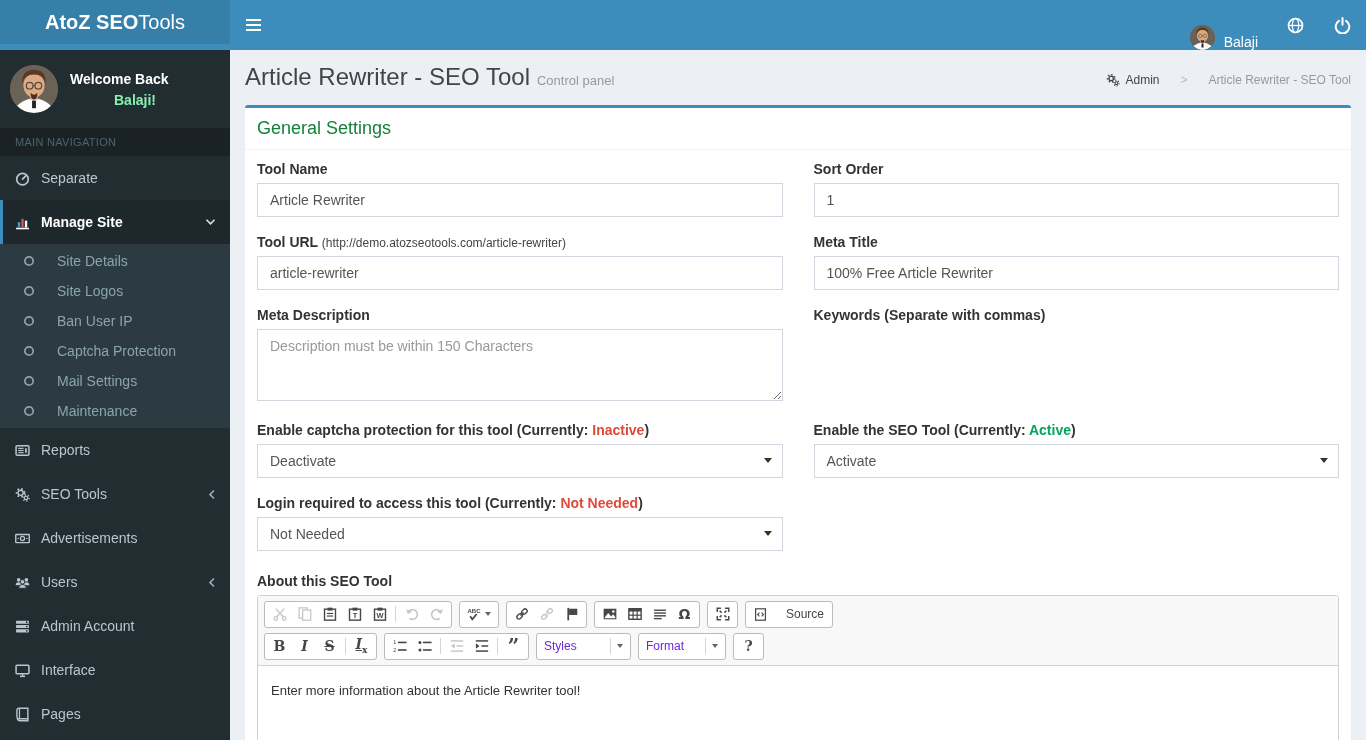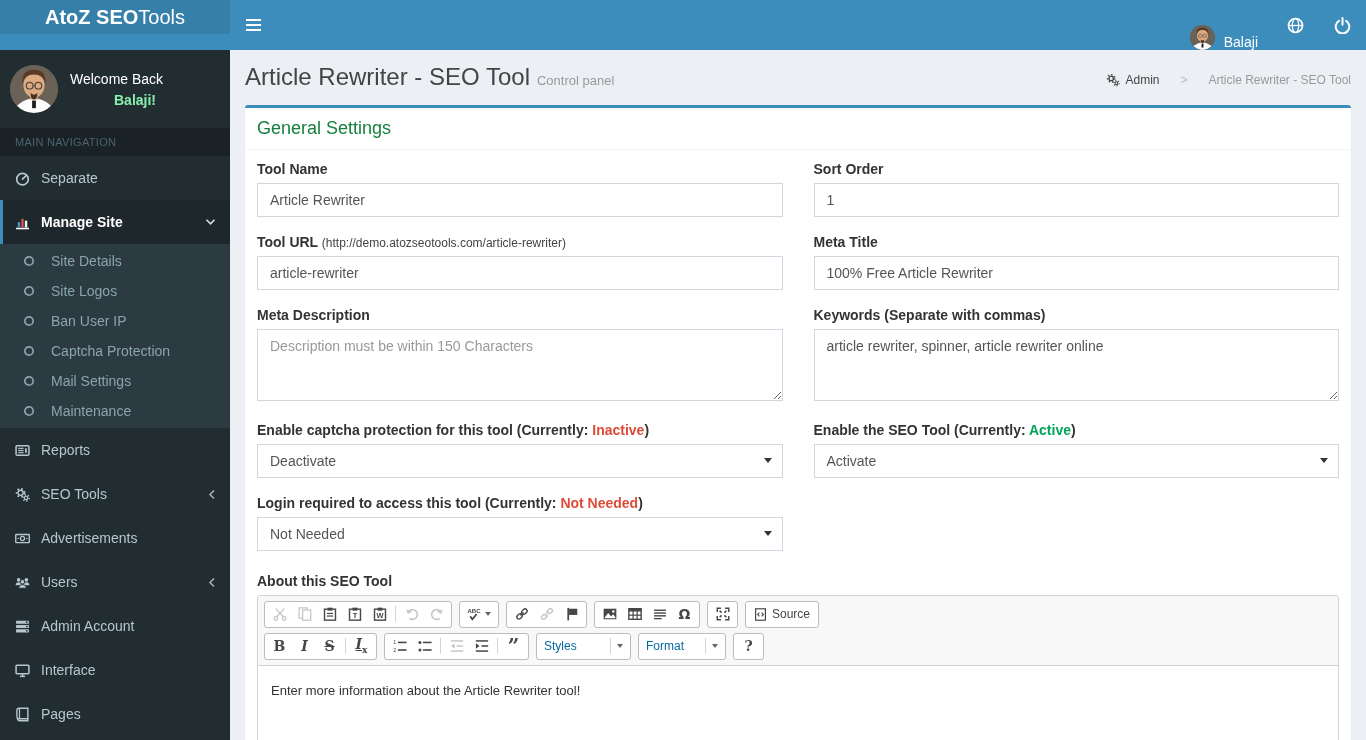--- a/index.html
+++ b/index.html
@@ -6,46 +6,46 @@
   html,body { margin:0; padding:0; }
   body {
     width:1366px; height:740px; overflow:hidden;
     font-family:"Liberation Sans", sans-serif;
     background:#ecf0f5;
   }
   svg { display:block; }
 
   
   .navbar { position:fixed; top:0; left:0; right:0; height:50px; background:#3c8dbc; display:flex; z-index:30; }
-  .logo { width:230px; height:34px; background:#367fa9; color:#fff; font-size:20px;
+  .logo { width:230px; height:44px; background:#367fa9; color:#fff; font-size:20px;
           display:flex; align-items:center; justify-content:center; white-space:pre; cursor:pointer; }
   .logo .lb { font-weight:bold; }
   .hamburger { width:46px; height:50px; display:flex; flex-direction:column; align-items:center; justify-content:center; gap:3px; cursor:pointer; }
   .hamburger span { width:15px; height:2px; background:#fff; }
   .nav-right { margin-left:auto; display:flex; align-items:stretch; }
   .nav-user { display:flex; align-items:flex-end; gap:9px; padding:0 14px; color:#fff; font-size:14px; cursor:pointer; }
   .avatar-sm { width:25px; height:25px; border-radius:50%; overflow:hidden; background:#6b6257; }
   .nav-icon-btn { display:flex; align-items:center; padding:0 15px; cursor:pointer; }
 
   
   .sidebar { position:fixed; top:50px; left:0; bottom:0; width:230px; background:#222d32; z-index:20; }
   .user-panel { display:flex; align-items:center; gap:12px; padding:14px 10px; height:78px; }
   .avatar-lg { width:48px; height:48px; border-radius:50%; overflow:hidden; background:#6b6257; flex:none; }
   .up-text { font-size:14px; }
-  .up-welcome { color:#fff; font-weight:normal; margin-bottom:5px; }
+  .up-welcome { color:#fff; font-weight:bold; margin-bottom:5px; }
   .up-name { color:#86efac; font-weight:bold;margin-left:44px; }
   .nav-header { background:#1a2226; color:#4b646f; font-size:11px; padding:8px 15px; letter-spacing:.3px; }
   .menu-item { height:44px; display:flex; align-items:center; padding:0 14px 0 12px; color:#b8c7ce; font-size:14px;
                border-left:3px solid transparent; cursor:pointer; }
   .menu-item .mi-icon { width:26px; flex:none; display:flex; align-items:center; color:#b8c7ce; }
   .menu-item.active { background:#1e282c; border-left-color:#3c8dbc; color:#fff; font-weight:bold; }
   .menu-item.active .mi-icon { color:#fff; }
   .mi-arrow { margin-left:auto; color:inherit; opacity:.85; }
   .submenu { background:#2c3b41; padding:2px 0; }
-  .submenu-item { height:30px; display:flex; align-items:center; gap:16px; padding-left:23px; color:#8aa4af; font-size:14px; cursor:pointer; }
+  .submenu-item { height:30px; display:flex; align-items:center; gap:22px; padding-left:23px; color:#8aa4af; font-size:14px; cursor:pointer; }
   .submenu-item .ci { flex:none; display:flex; }
 
   
   .content { margin-left:230px; padding:0 15px; }
   .content-header { display:flex; justify-content:space-between; align-items:flex-start; padding:13px 0 0 0; }
   .page-title { font-size:24px; font-weight:normal; color:#444; margin:0; line-height:1.2; }
   .page-title .sub { font-size:13px; color:#999; margin-left:7px; font-weight:normal; }
   .breadcrumb { display:flex; align-items:center; gap:21px; font-size:12px; color:#444; margin-top:10px; }
   .breadcrumb .bc-root { display:flex; align-items:center; gap:5px; cursor:pointer; color:#444; }
   .breadcrumb .sep { color:#b0b8bf; }
@@ -74,29 +74,29 @@
 
   
   .cke { grid-column:1 / -1; border:1px solid #d1d1d1; border-radius:3px; background:#fff; }
   .cke-top { background:#f8f8f8; border-bottom:1px solid #d1d1d1; padding:5px 6px 0 6px; border-radius:2px 2px 0 0; }
   .cke-row { display:flex; flex-wrap:wrap; gap:7px; margin-bottom:5px; }
   .cke-group { display:inline-flex; align-items:center; background:#fff; border:1px solid #bcbcbc; border-radius:3px; height:27px; padding:0 2px; }
   .cke-btn { min-width:25px; height:23px; display:flex; align-items:center; justify-content:center; cursor:pointer; color:#474747; border-radius:2px; padding:0 2px; }
   .cke-btn.disabled { opacity:.3; cursor:default; }
   .cke-sep { width:1px; height:16px; background:#d4d4d4; margin:0 3px; }
   .cke-btn svg { width:14px; height:14px; }
-  .cke-text-btn { font-size:12px; color:#474747; display:inline-flex; gap:5px; align-items:center; padding:0 6px; }
+  .cke-text-btn { font-size:12px; color:#474747; display:inline-flex; gap:19px; align-items:center; padding:0 6px; }
   .glyph { font-family:"DejaVu Serif", serif; font-weight:bold; font-size:14px; color:#474747; line-height:1; }
   .glyph.i { font-style:italic; }
   .glyph.s { text-decoration:line-through; }
   .glyph.rf { font-style:italic; }
   .glyph.rf sub { font-size:9px; font-style:normal; }
   .quote-glyph { font-family:"DejaVu Serif", serif; font-weight:bold; font-size:20px; line-height:10px; color:#474747; }
   .omega-glyph { font-size:14px; font-weight:bold; color:#474747; font-family:"DejaVu Sans", sans-serif; }
-  .cke-combo { display:inline-flex; align-items:center; background:#fff; border:1px solid #bcbcbc; border-radius:3px; height:27px; padding:0 7px; font-size:12px; color:#0369a1; gap:8px; cursor:pointer; }
+  .cke-combo { display:inline-flex; align-items:center; background:#fff; border:1px solid #bcbcbc; border-radius:3px; height:27px; padding:0 7px; font-size:12px; color:#6d28d9; gap:8px; cursor:pointer; }
   .combo-sep { width:1px; height:16px; background:#d4d4d4; }
   .caret-sm { width:0; height:0; border-left:3.5px solid transparent; border-right:3.5px solid transparent; border-top:4px solid #666; }
   .cke-content { background:#fff; padding:17px 13px; font-size:13px; color:#333; height:120px; outline:none; }
 </style>
 </head>
 <body>
 
 <header class="navbar">
   <div class="logo"><span class="lb">AtoZ SEO</span><span>Tools</span></div>
   <div class="hamburger">
@@ -403,21 +403,20 @@
           <input class="form-control" type="text" value="100% Free Article Rewriter" style="">
         </div>
 
         <div class="form-group">
           <label class="fg-label">Meta Description</label>
           <textarea class="form-control" placeholder="Description must be within 150 Characters" style=""></textarea>
         </div>
 
         <div class="form-group">
           <label class="fg-label">Keywords (Separate with commas)</label>
-          <textarea class="form-control" style="">article rewriter, spinner, article rewriter online</textarea>
         </div>
 
         <div class="form-group">
           <label class="fg-label"><span>Enable captcha protection for this tool (Currently: </span><span class="status-red">Inactive</span><span>)</span></label>
           <div class="form-control select">
             <span class="sel-text">Deactivate</span>
             <span class="caret"></span>
           </div>
         </div>
 

